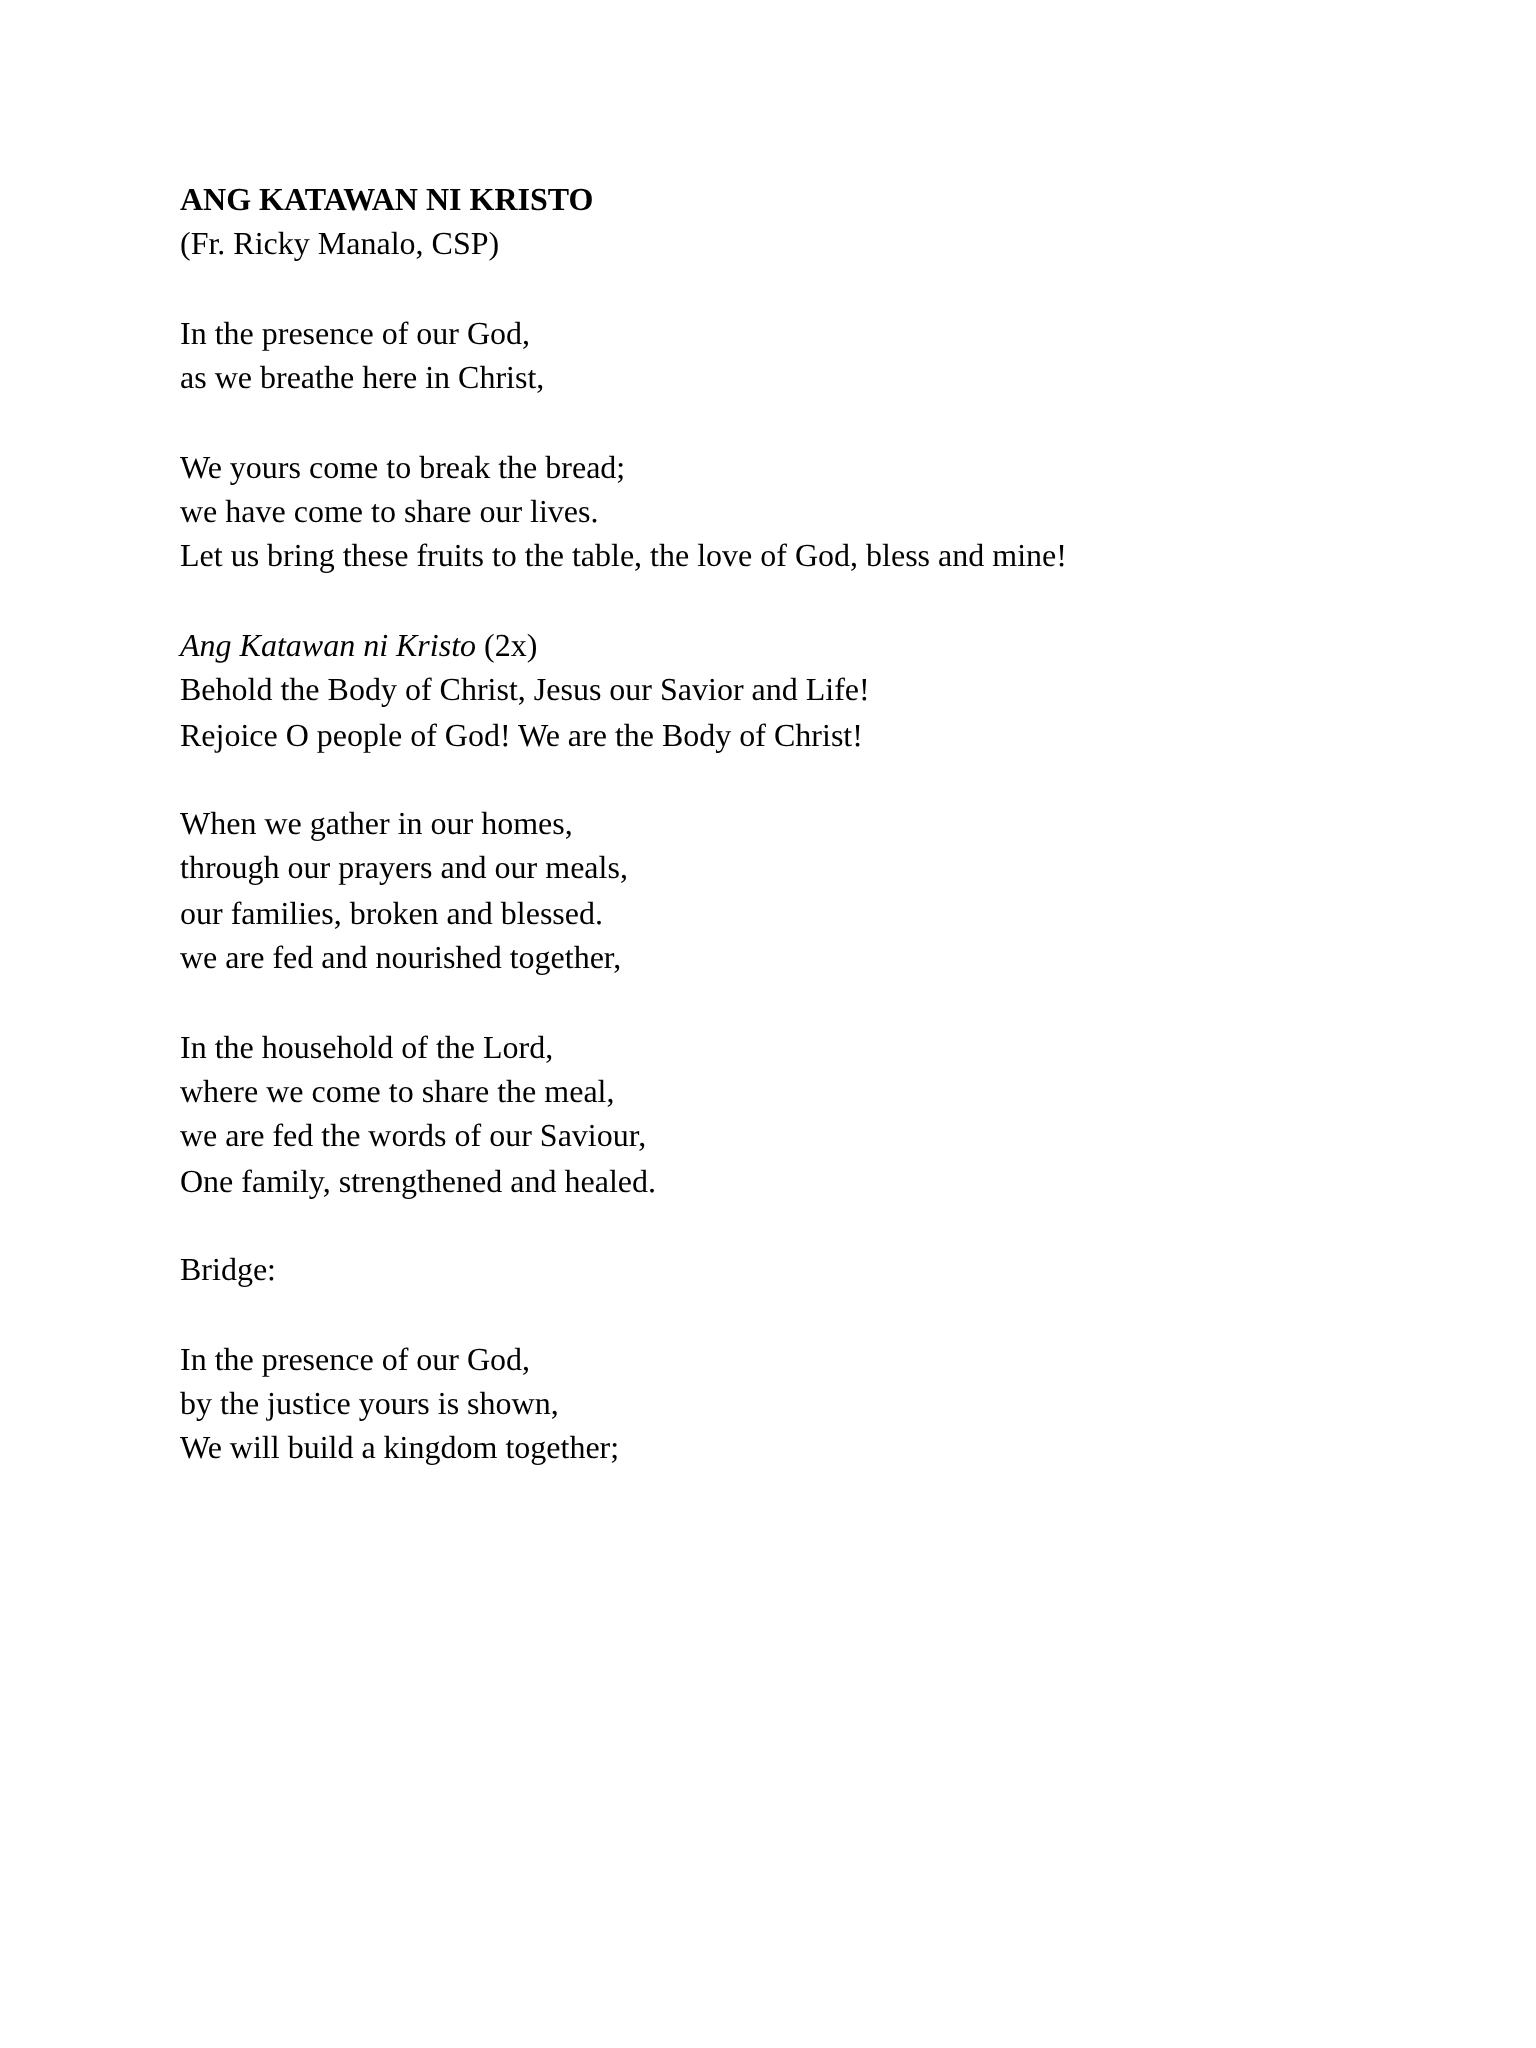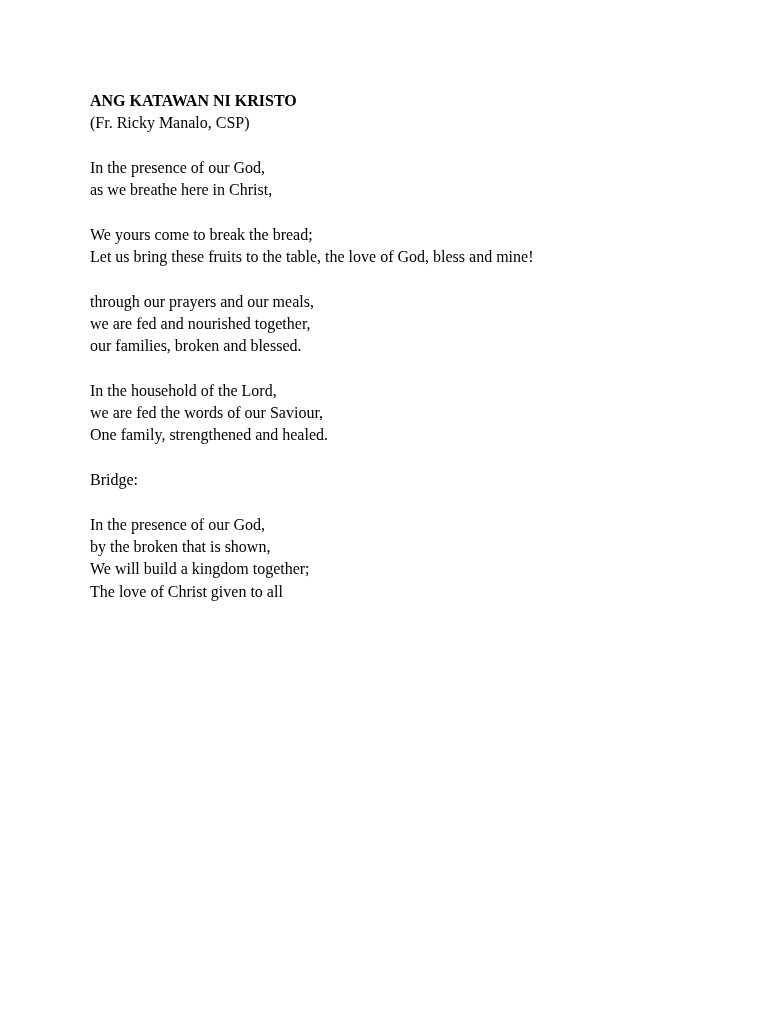--- a/index.html
+++ b/index.html
@@ -32,44 +32,52 @@
     <div class="line">(Fr. Ricky Manalo, CSP)</div>
   </div>
 
   <div class="block">
     <div class="line">In the presence of our God,</div>
     <div class="line">as we breathe here in Christ,</div>
   </div>
 
   <div class="block">
     <div class="line">We yours come to break the bread;</div>
+    <div class="line">we have come to share our lives.</div>
     <div class="line">Let us bring these fruits to the table, the love of God, bless and mine!</div>
   </div>
 
+  <div class="block">
+    <div class="line"><span class="italic">Ang Katawan ni Kristo</span><span> (2x)</span></div>
+    <div class="line">Behold the Body of Christ, Jesus our Savior and Life!</div>
+    <div class="line">Rejoice O people of God! We are the Body of Christ!</div>
+  </div>
 
   <div class="block">
+    <div class="line">When we gather in our homes,</div>
     <div class="line">through our prayers and our meals,</div>
+    <div class="line">our families, broken and blessed.</div>
     <div class="line">we are fed and nourished together,</div>
-    <div class="line">our families, broken and blessed.</div>
   </div>
 
   <div class="block">
     <div class="line">In the household of the Lord,</div>
+    <div class="line">where we come to share the meal,</div>
     <div class="line">we are fed the words of our Saviour,</div>
     <div class="line">One family, strengthened and healed.</div>
   </div>
 
 
   <div class="block">
     <div class="line">Bridge:</div>
   </div>
 
   <div class="block">
   </div>
 
   <div class="block">
     <div class="line">In the presence of our God,</div>
-    <div class="line">by the broken that is shown,</div>
+    <div class="line">by the justice yours is shown,</div>
     <div class="line">We will build a kingdom together;</div>
     <div class="line">The love of Christ given to all</div>
   </div>
 
 </div>
 
 </body></html>

